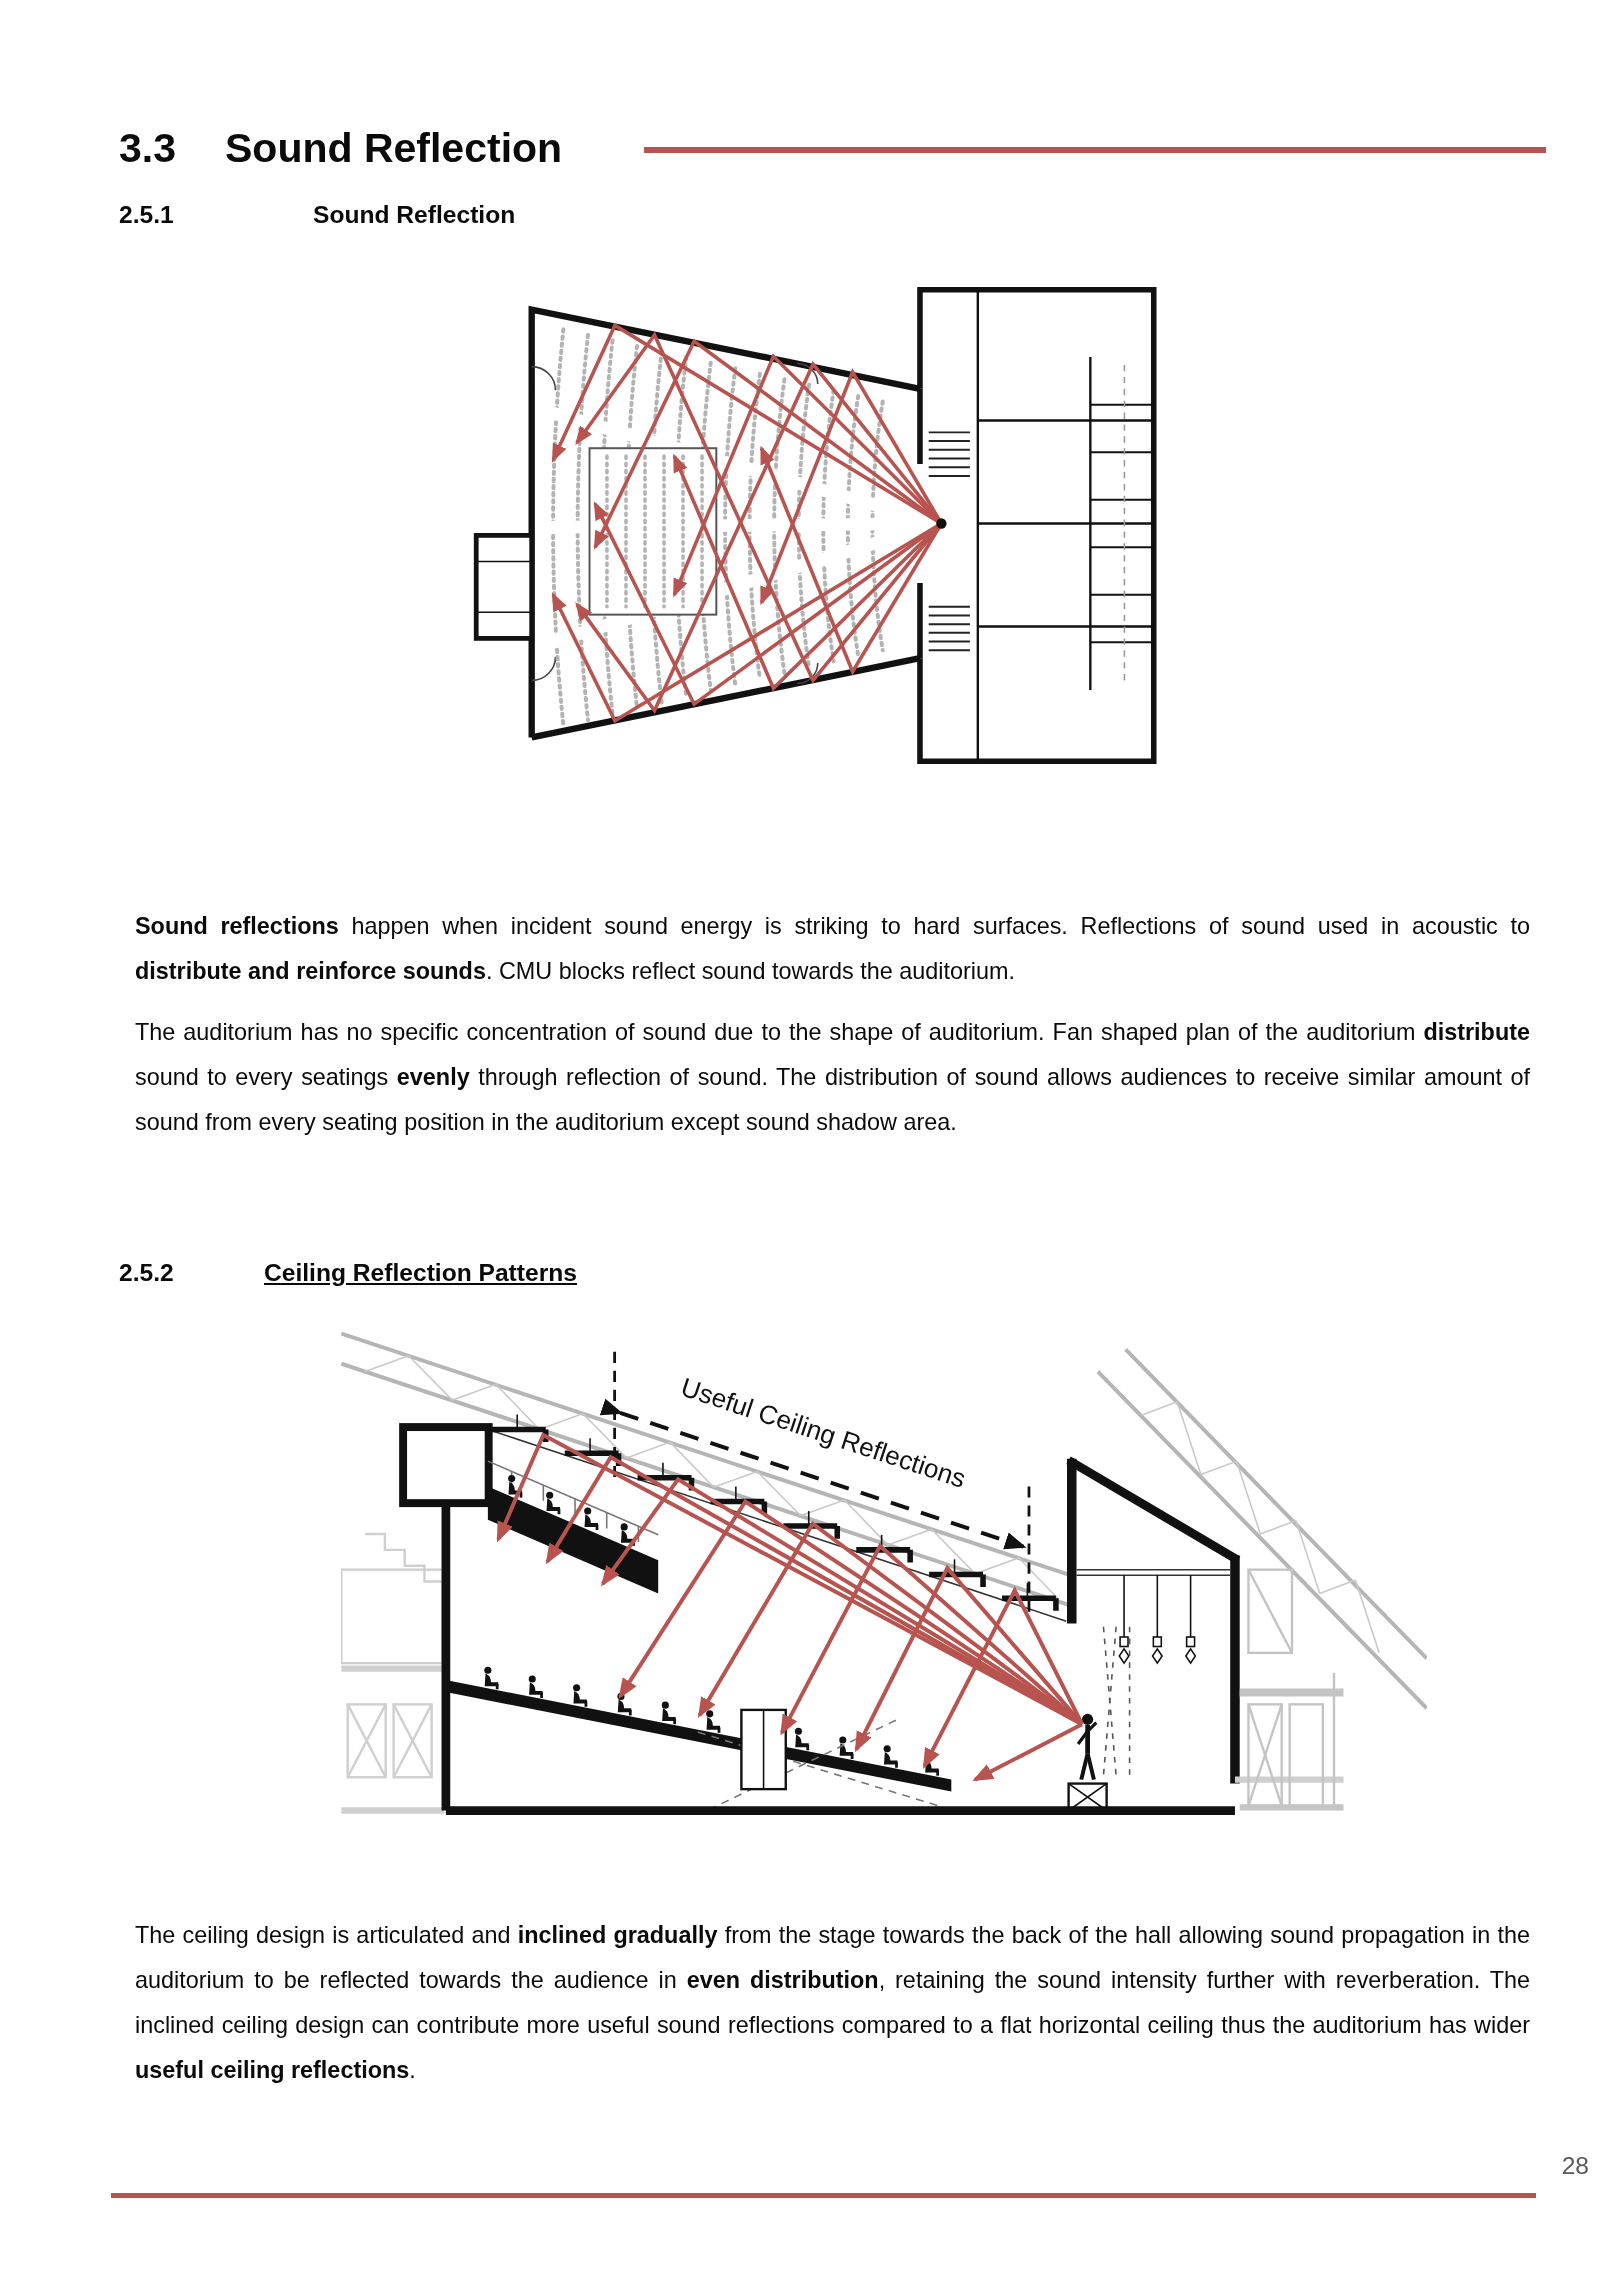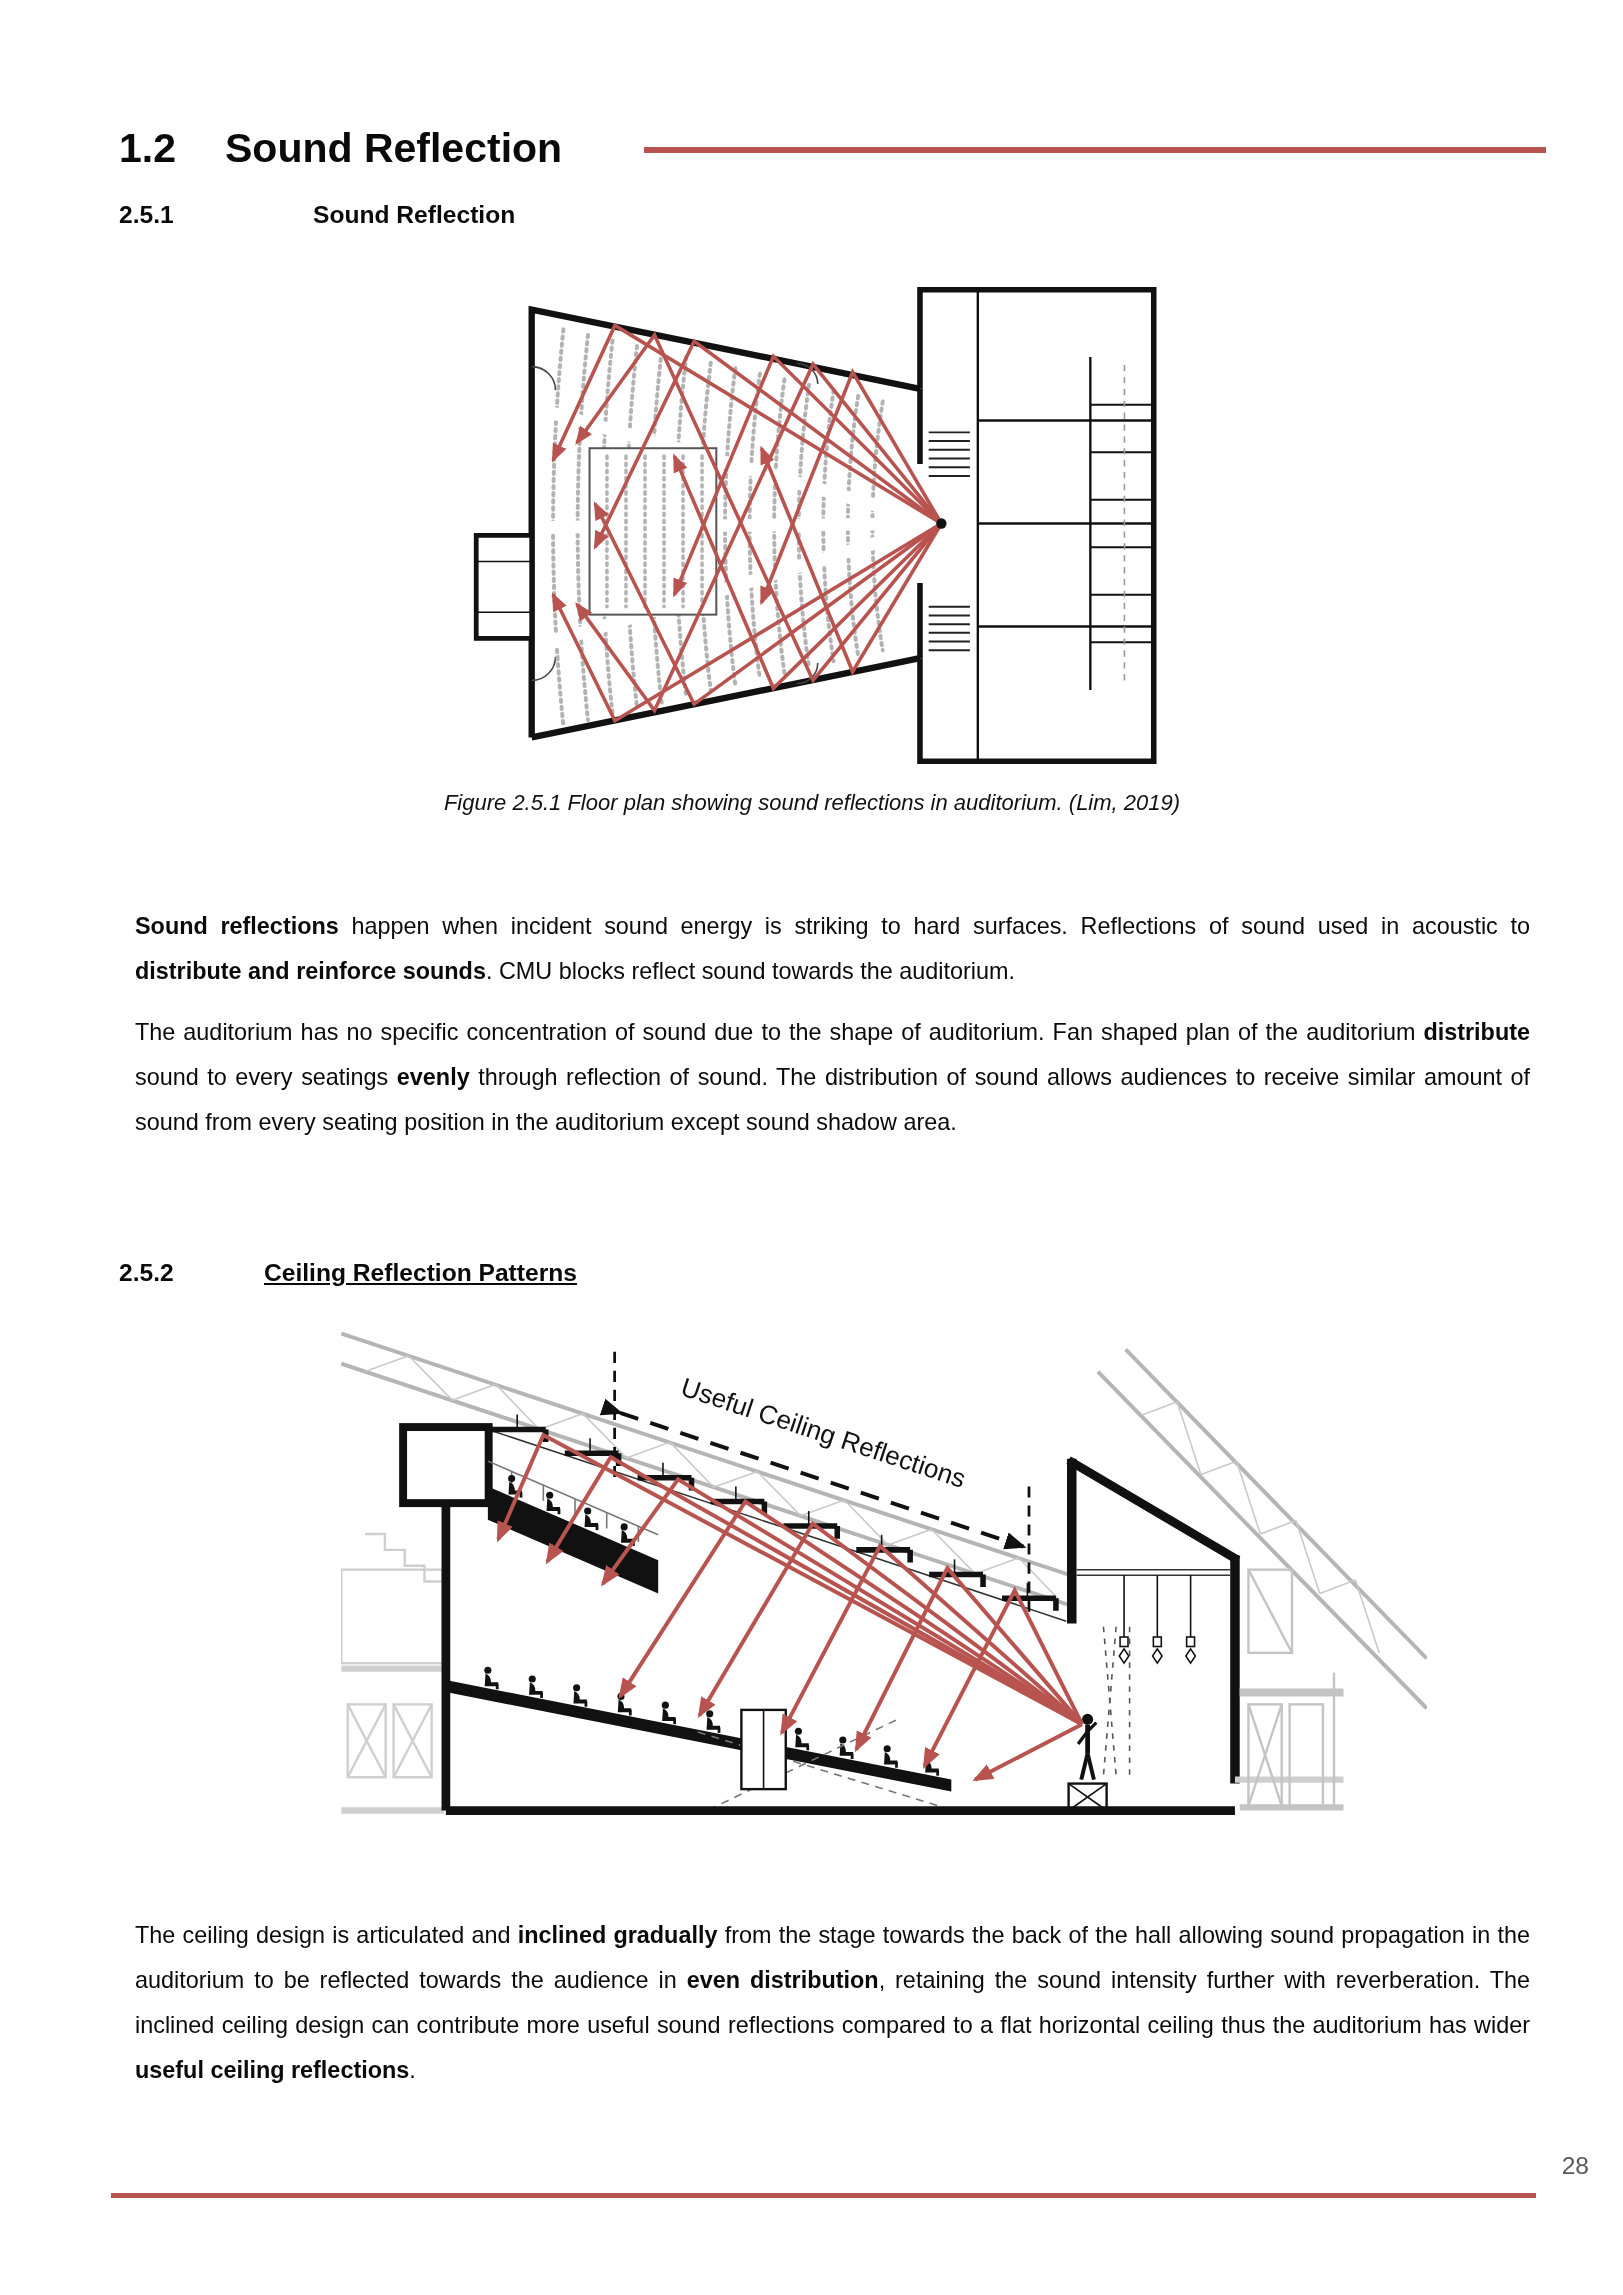--- a/index.html
+++ b/index.html
@@ -26,21 +26,21 @@
   .b{font-weight:bold;}
   .pagenum{position:absolute;right:35px;top:2152px;font-size:24.6px;color:#595959;}
   svg text{font-family:"Liberation Sans","DejaVu Sans",sans-serif;}
 </style>
 </head>
 <body>
 
 <div class="page">
 
   <div class="h1">
-    <span class="num">1.2</span><span>Sound Reflection</span>
+    <span class="num">3.3</span><span>Sound Reflection</span>
   </div>
   <div class="rule rule-title"></div>
 
   <div class="h2 h2a">
     <span class="num">2.5.1</span><span>Sound Reflection</span>
   </div>
 
   <div class="figwrap fig1">
     <svg width="714" height="523" viewBox="0 0 900 660">
       <defs>
@@ -144,21 +144,20 @@
         <polyline points="612,330 500,517 385,235" marker-end="url(#ar1)"></polyline>
         <polyline points="612,330 400,538 275,245" marker-end="url(#ar1)"></polyline>
         <polyline points="612,330 300,558 175,305" marker-end="url(#ar1)"></polyline>
         <polyline points="612,330 200,579 122,420" marker-end="url(#ar1)"></polyline>
         <polyline points="612,330 450,129 250,566 152,432" marker-end="url(#ar1)"></polyline>
         <polyline points="612,330 450,528 250,92 152,228" marker-end="url(#ar1)"></polyline>
       </g>
       <circle cx="612" cy="330" r="6.5" fill="#111"></circle>
     </svg>
   </div>
-  <div class="caption cap1">Figure 2.5.1 Floor plan showing sound reflections in auditorium. (Lim, 2019)</div>
 
   <div class="bodytext body1">
     <p><span class="b">Sound reflections</span><span> happen when incident sound energy is striking to hard surfaces. Reflections of sound used in acoustic to </span><span class="b">distribute and reinforce sounds</span><span>. CMU blocks reflect sound towards the auditorium.</span></p>
     <p><span>The auditorium has no specific concentration of sound due to the shape of auditorium. Fan shaped plan of the auditorium </span><span class="b">distribute</span><span> sound to every seatings </span><span class="b">evenly</span><span> through reflection of sound. The distribution of sound allows audiences to receive similar amount of sound from every seating position in the auditorium except sound shadow area.</span></p>
   </div>
 
   <div class="h2 h2b">
     <span class="num">2.5.2</span><span>Ceiling Reflection Patterns</span>
   </div>
 

